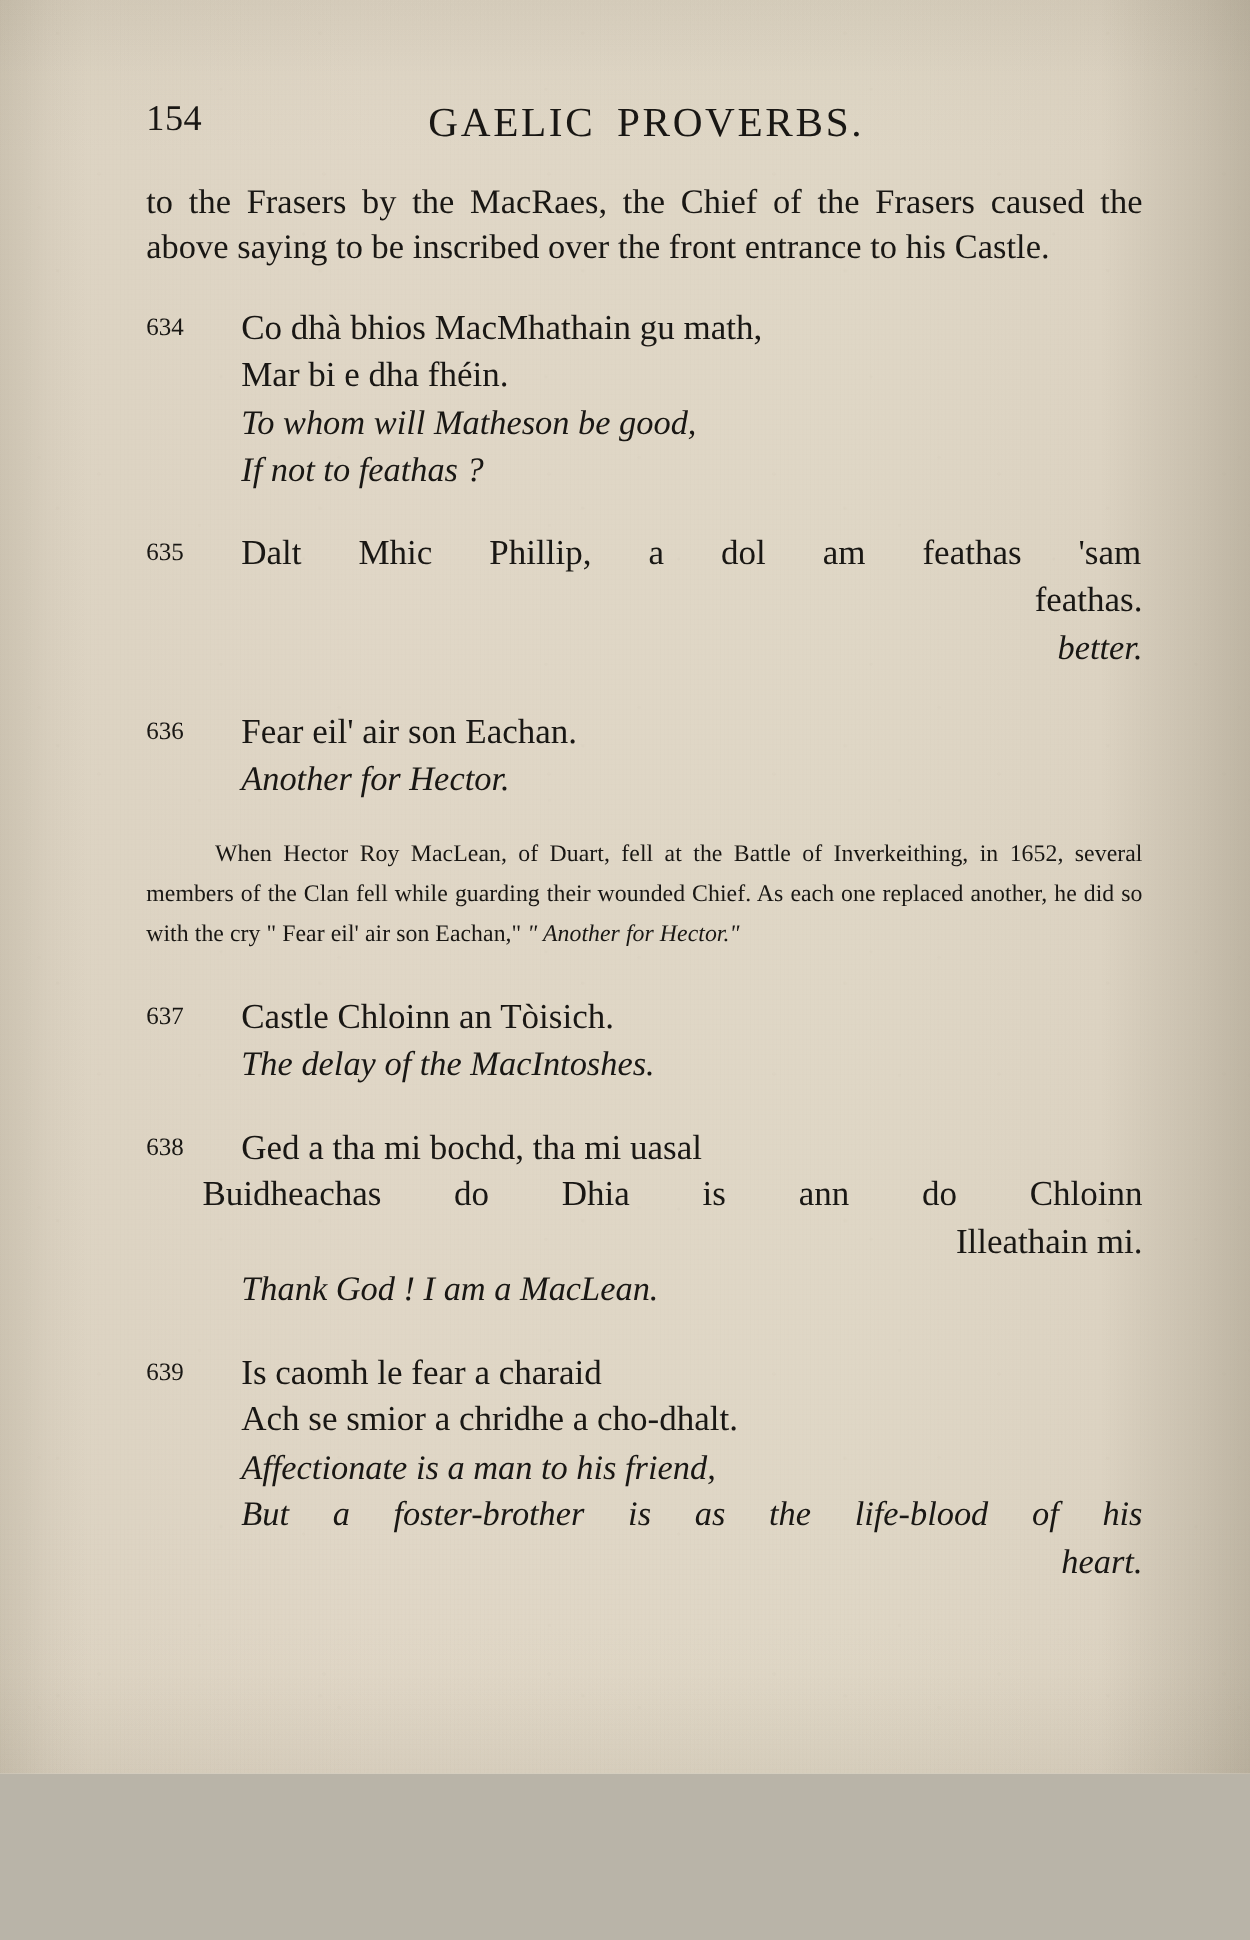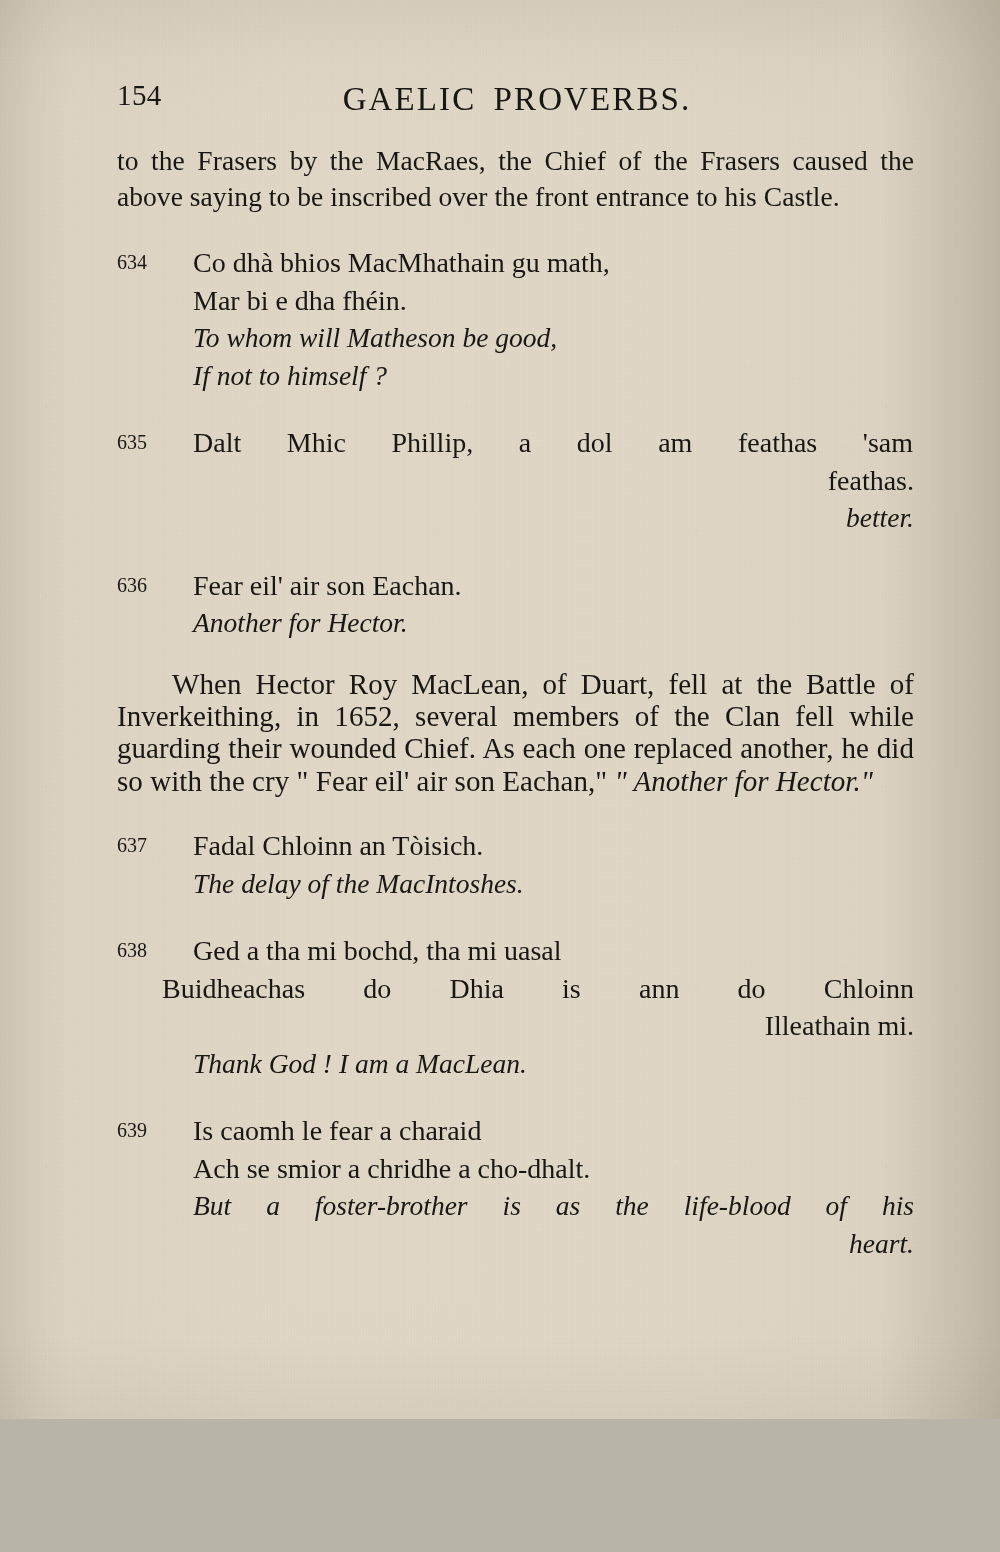--- a/index.html
+++ b/index.html
@@ -111,21 +111,21 @@
   
   p.prose {
     margin: 0;
     font-size: 27.5px;
     line-height: 35.5px;
     text-align: justify;
     text-align-last: left;
     letter-spacing: .05px;
   }
   p.prose.note {
-    font-size: 29px;
+    font-size: 19px;
     line-height: 32.4px;
     text-indent: 55px;
   }
 
   
   .proverb {
     position: relative;
     margin: 0;
   }
   .pv-line {
@@ -199,21 +199,21 @@
 
       <div class="gap-lg"></div>
 
       <div class="proverb">
         <div class="pv-line gaelic ind-main">
           <span class="pv-num">634</span>
           <span>Co dhà bhios MacMhathain gu math,</span>
         </div>
         <div class="pv-line gaelic ind-main">Mar bi e dha fhéin.</div>
         <div class="pv-line trans ind-main">To whom will Matheson be good,</div>
-        <div class="pv-line trans ind-main">If not to himself ?</div>
+        <div class="pv-line trans ind-main">If not to feathas ?</div>
       </div>
 
       <div class="gap-lg"></div>
 
       <div class="proverb">
         <div class="pv-line gaelic ind-main">
           <span class="pv-num">635</span>
           <span class="spread" style="width:720px;">Dalt Mhic Phillip, a dol am feathas 'sam</span>
         </div>
         <div class="pv-line gaelic ind-hang">feathas.</div>
@@ -233,21 +233,21 @@
       <div class="gap-md"></div>
 
       <p class="prose note"><span>When Hector Roy MacLean, of Duart, fell at the Battle of Inverkeithing, in 1652, several members of the Clan fell while guarding their wounded Chief.   As each one replaced another, he did so with the cry " Fear eil' air son Eachan,"</span>
         <span style="font-style:italic;">" Another for Hector."</span></p>
 
       <div class="gap-lg"></div>
 
       <div class="proverb">
         <div class="pv-line gaelic ind-main">
           <span class="pv-num">637</span>
-          <span>Fadal Chloinn an Tòisich.</span>
+          <span>Castle Chloinn an Tòisich.</span>
         </div>
         <div class="pv-line trans ind-main">The delay of the MacIntoshes.</div>
       </div>
 
       <div class="gap-lg"></div>
 
       <div class="proverb">
         <div class="pv-line gaelic ind-main">
           <span class="pv-num">638</span>
           <span>Ged a tha mi bochd, tha mi uasal</span>
@@ -260,20 +260,21 @@
       </div>
 
       <div class="gap-lg"></div>
 
       <div class="proverb">
         <div class="pv-line gaelic ind-main">
           <span class="pv-num">639</span>
           <span>Is caomh le fear a charaid</span>
         </div>
         <div class="pv-line gaelic ind-main">Ach se smior a chridhe a cho-dhalt.</div>
+        <div class="pv-line trans ind-main">Affectionate is a man to his friend,</div>
         <div class="pv-line trans ind-main">
           <span class="spread" style="width:721px;">But a foster-brother is as the life-blood of his</span>
         </div>
         <div class="pv-line trans ind-hang">heart.</div>
       </div>
 
     </div>
   </div>
 </div>
 

